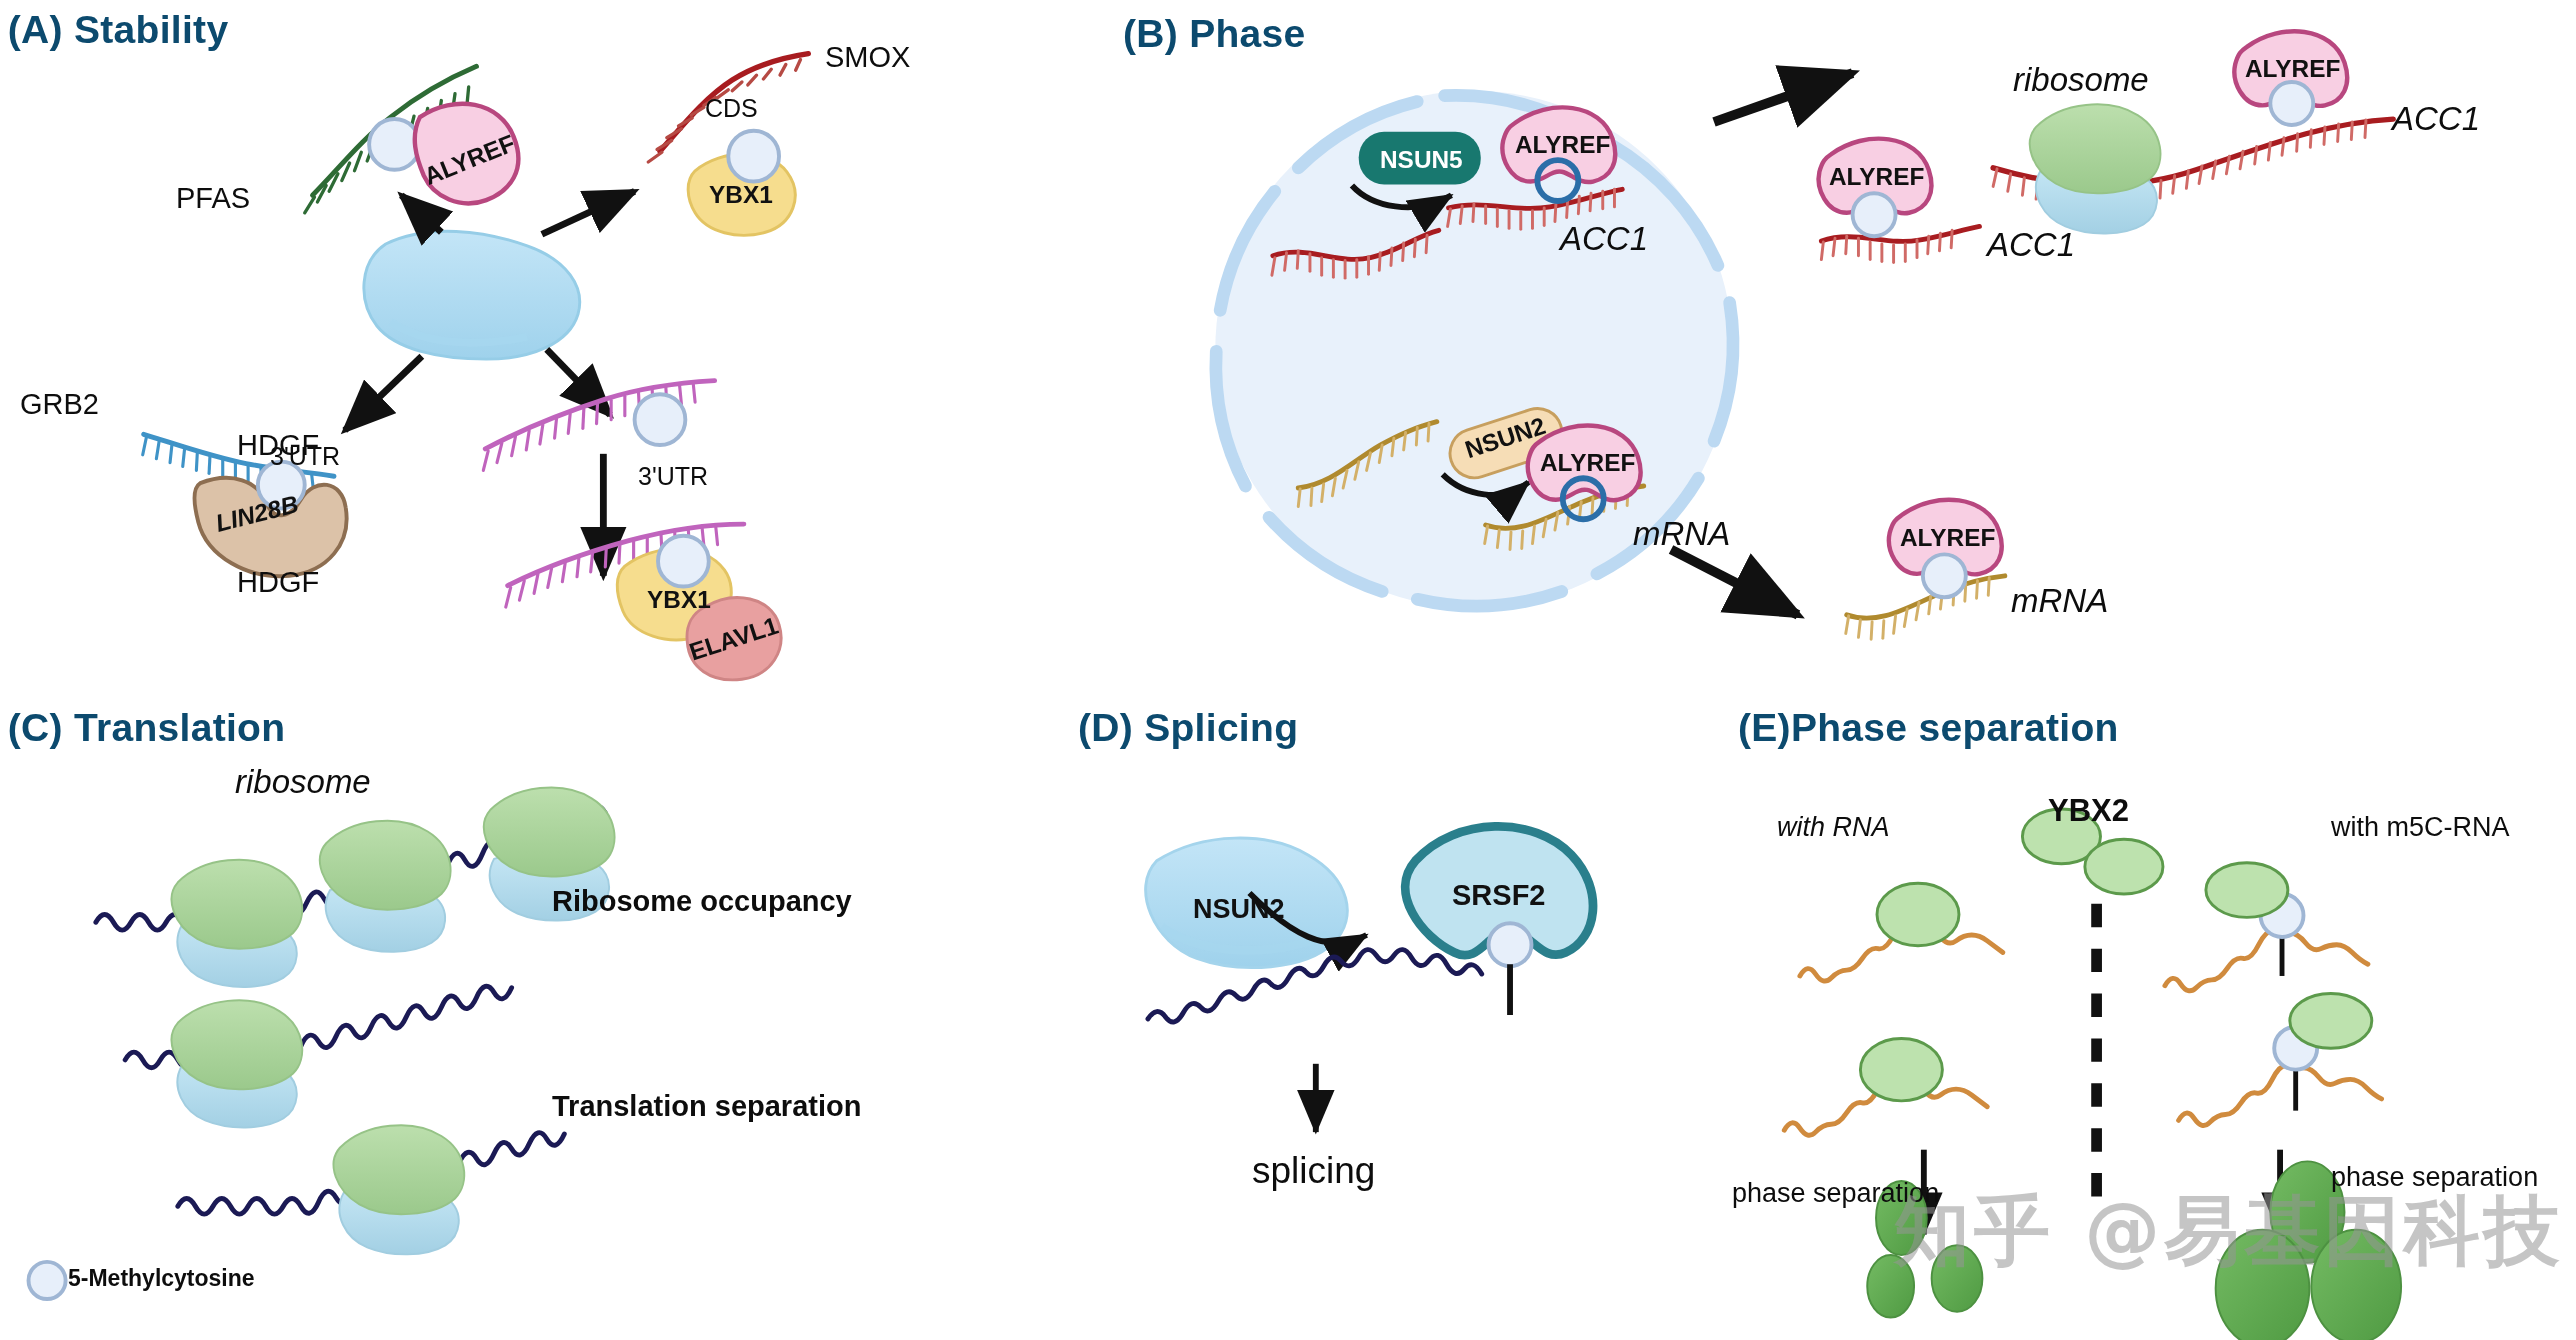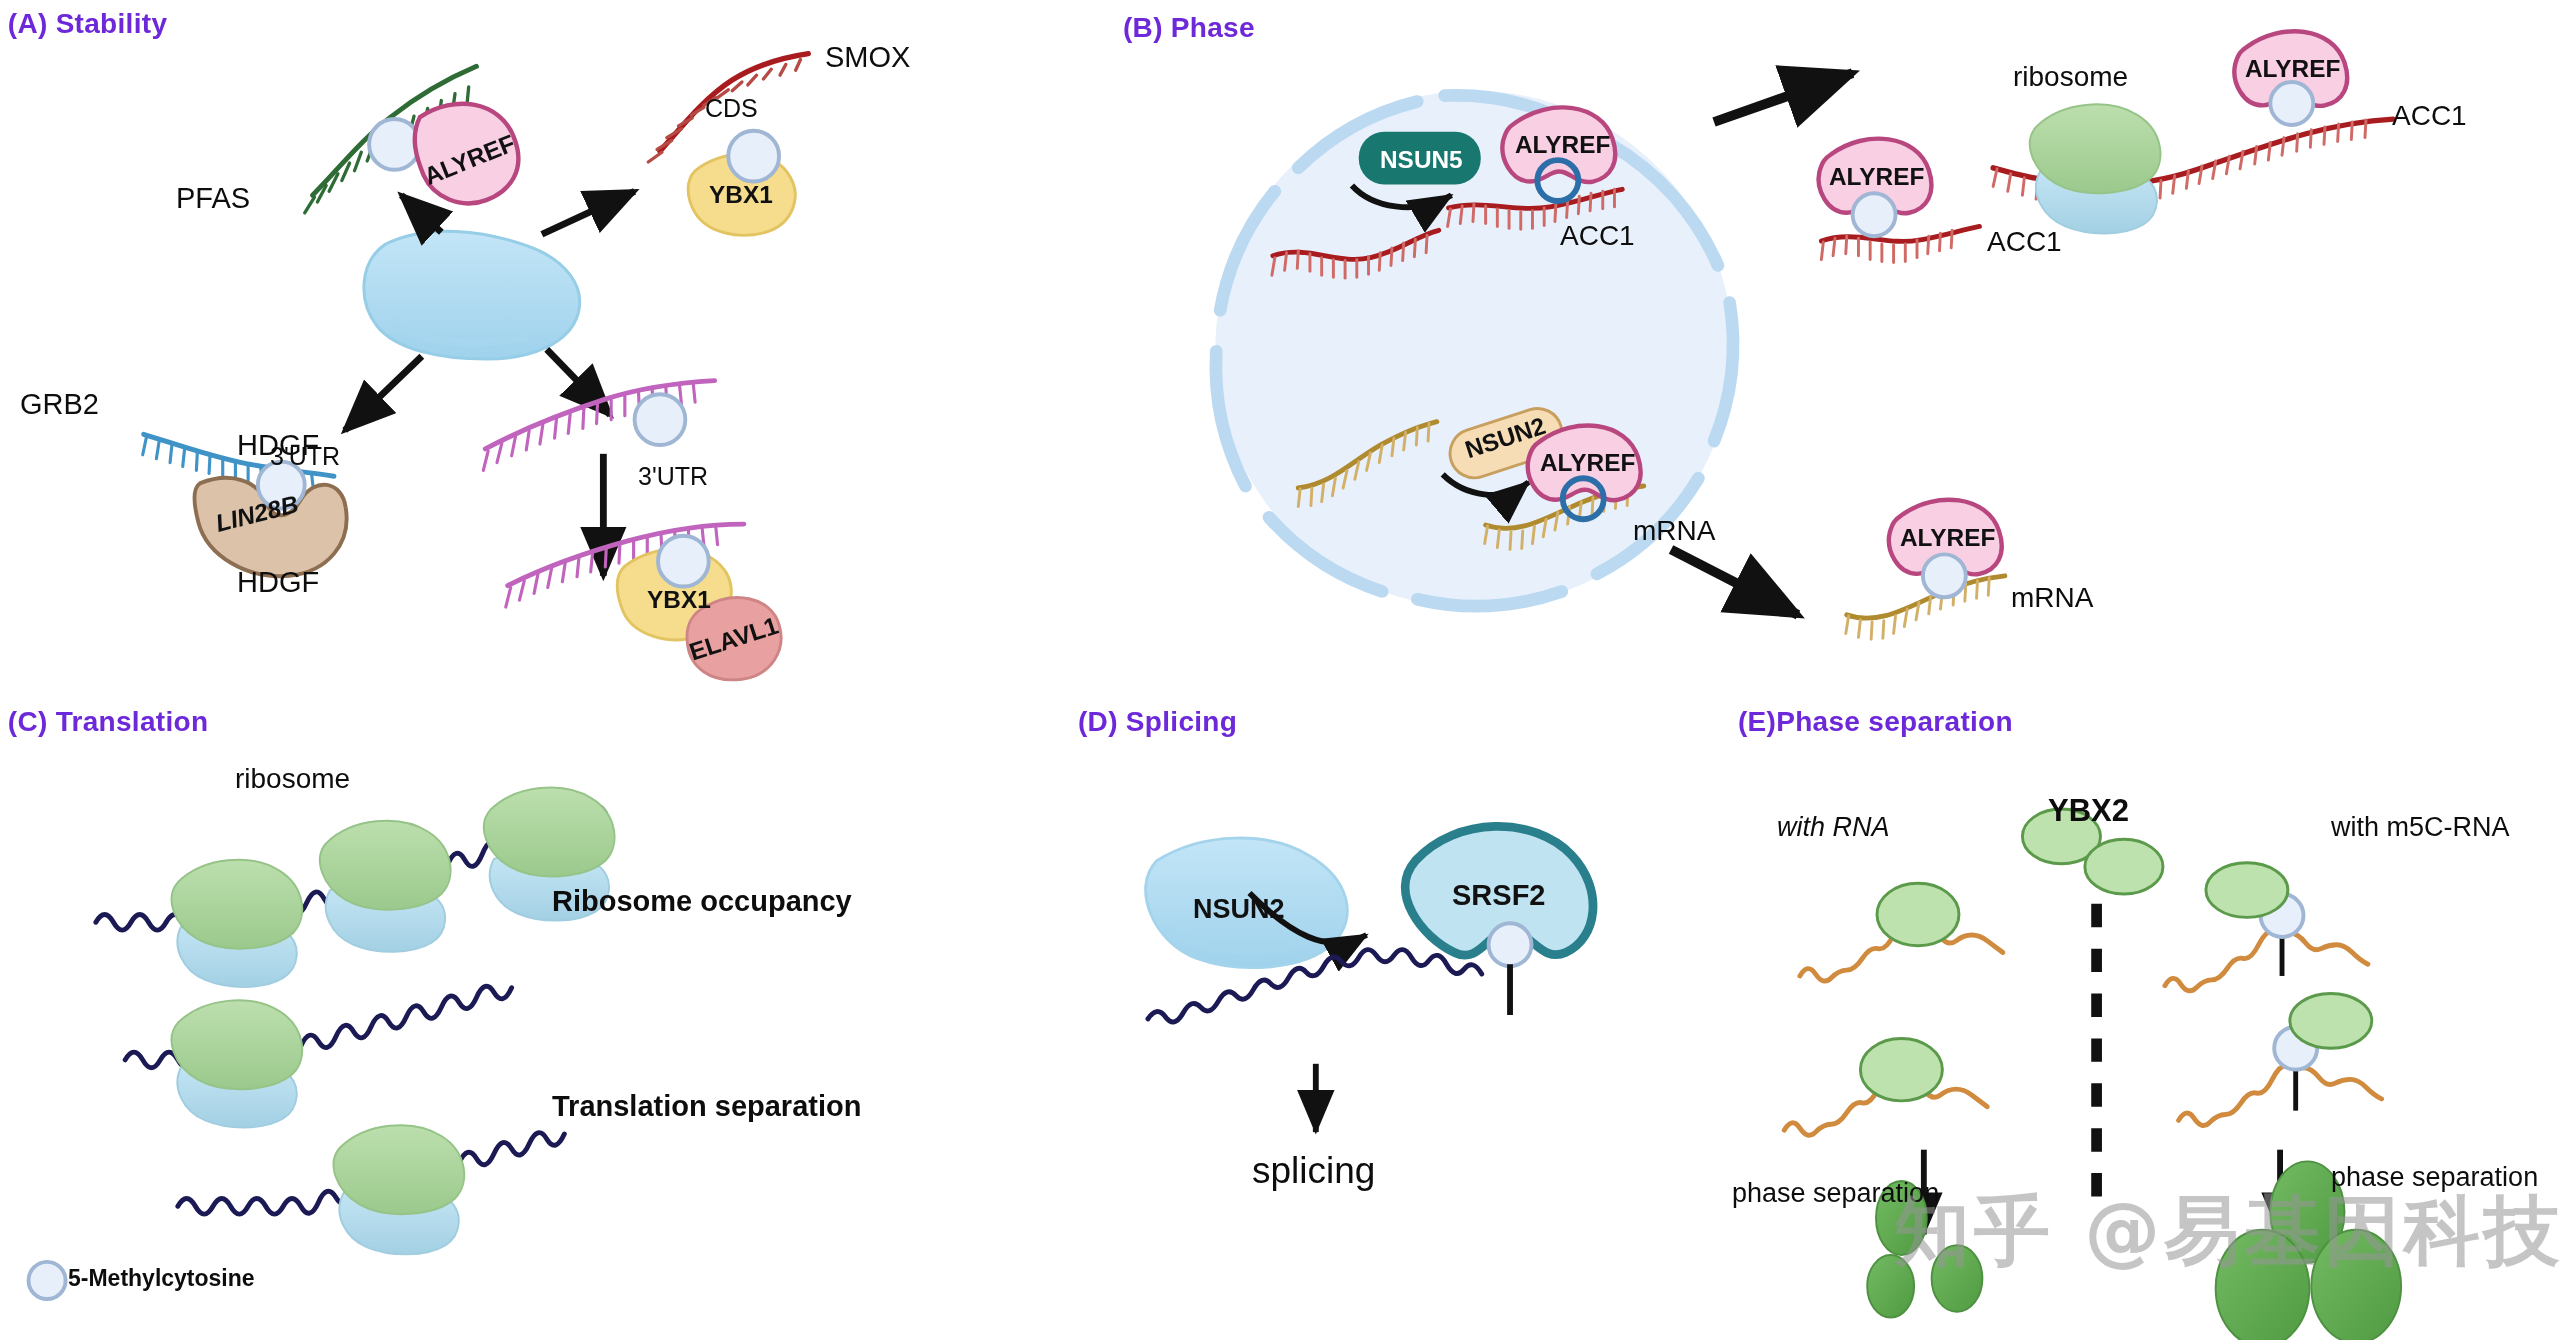--- a/index.html
+++ b/index.html
@@ -13,34 +13,34 @@
     overflow: hidden;
     font-family: "Liberation Sans", sans-serif;
     color: #000000;
   }
   #figure { position: absolute; inset: 0; }
   svg.layer { position: absolute; left: 0; top: 0; width: 2576px; height: 1340px; }
 
   .panel-title {
     position: absolute;
     font-weight: bold;
-    font-size: 28px;
+    font-size: 39px;
     letter-spacing: 0.3px;
     white-space: nowrap;
-    color: #6d28d9;
+    color: #0c4a6e;
   }
   .lbl {
     position: absolute;
     font-size: 29px;
     white-space: nowrap;
     color: #0d0d0d;
   }
   .lbl.small { font-size: 25px; }
   .lbl.bold { font-weight: bold; font-size: 30px; }
-  .lbl.big { font-size: 28px; }
+  .lbl.big { font-size: 33px; font-style: italic; }
   .prot-label {
     position: absolute;
     font-size: 24.4px;
     font-weight: bold;
     white-space: nowrap;
     color: #111;
     pointer-events: none;
   }
   .prot-label.white { color: #ffffff; }
   .prot-label.italicish { font-style: italic; }

